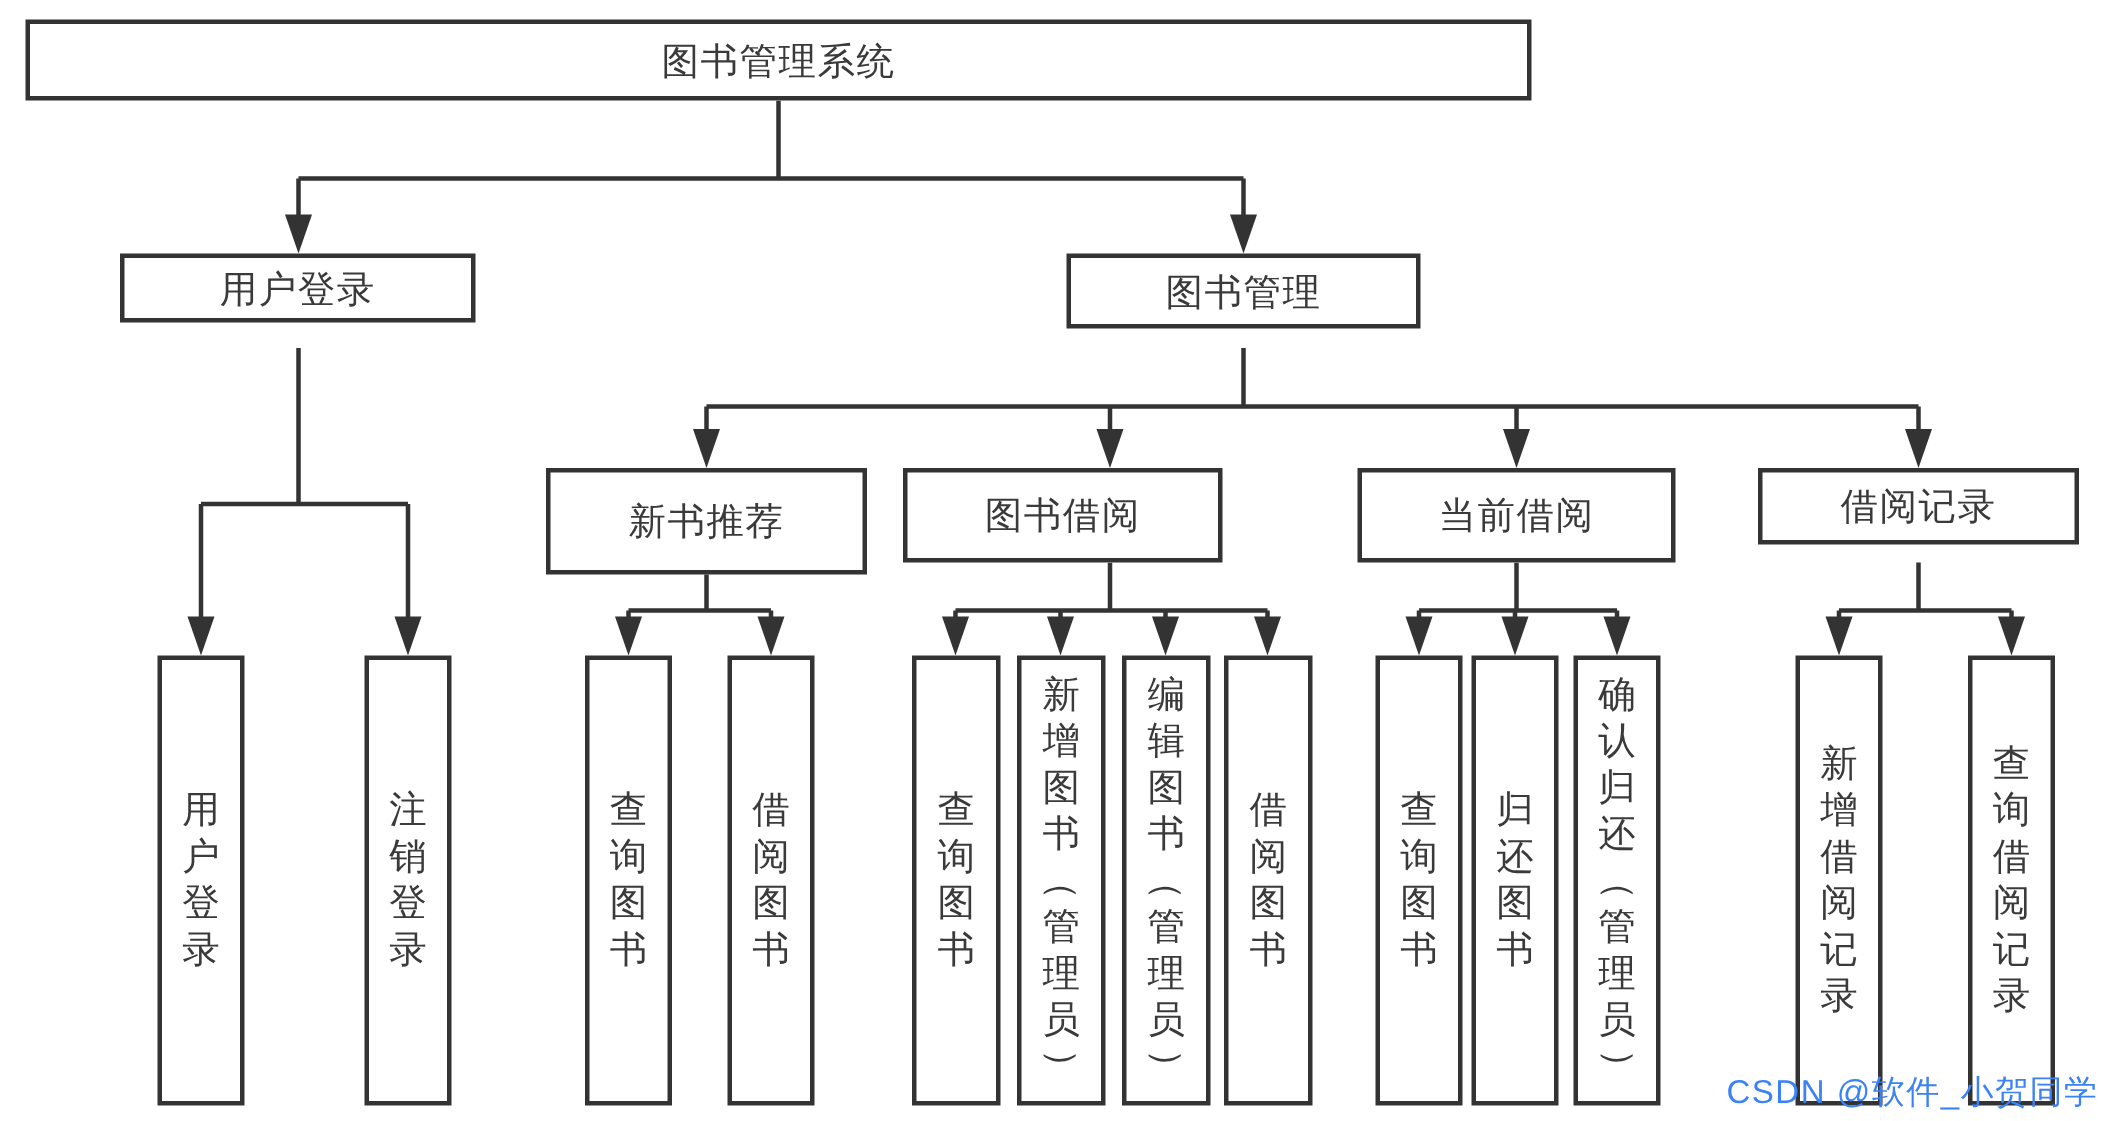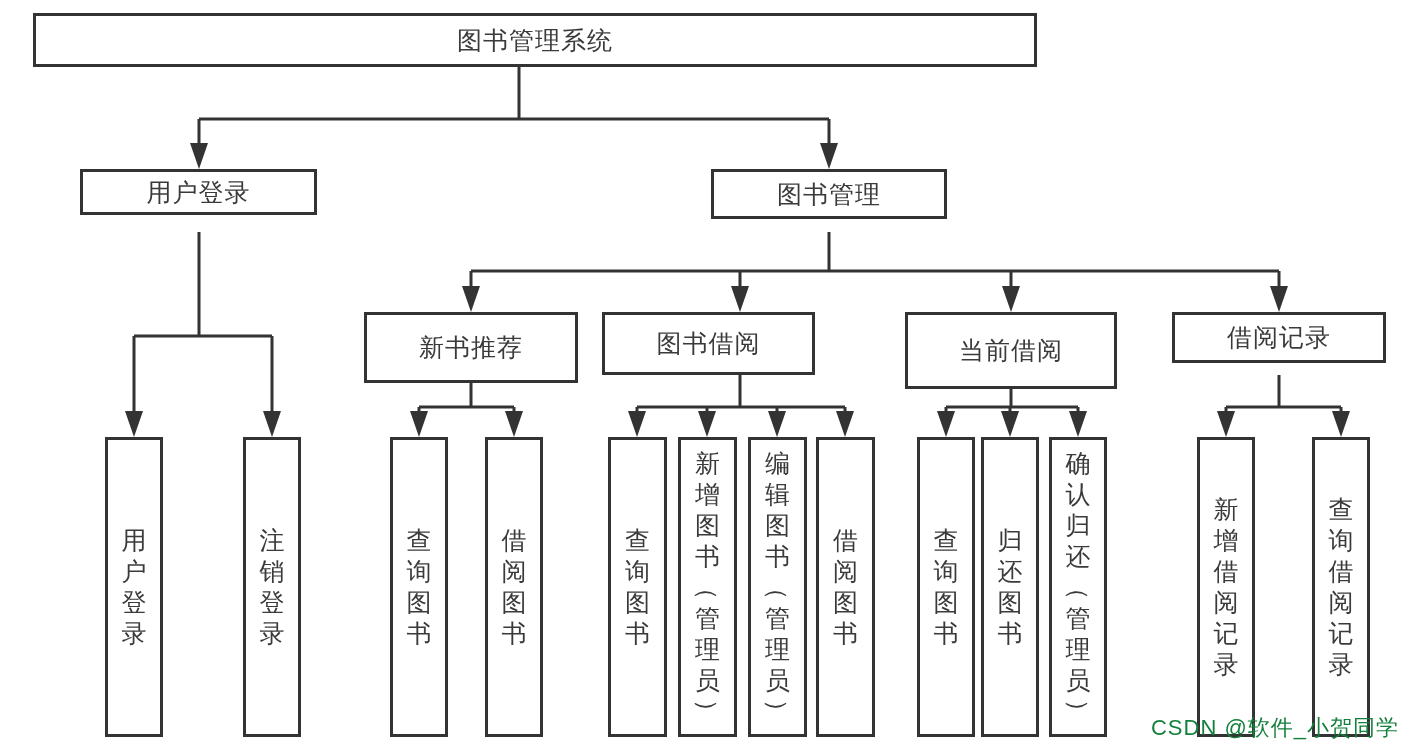--- a/index.html
+++ b/index.html
@@ -17,21 +17,21 @@
   .leaf{
     position:absolute;box-sizing:border-box;border:3px solid #333333;background:#ffffff;
     display:flex;flex-direction:column;align-items:center;justify-content:center;
     color:#3a3a3a;font-size:25px;line-height:1;row-gap:6px;
     top:437px;height:300px;width:58px;
   }
   .leaf span{display:block;height:25px;}
   .leaf span.rot{transform:rotate(90deg);}
   .watermark{
     position:absolute;right:6px;bottom:4px;z-index:10;
-    color:#15803d;font-size:22px;letter-spacing:1px;margin-top:48px;
+    color:#3b82f6;font-size:22px;letter-spacing:1px;margin-top:48px;
   }
 </style>
 </head>
 <body>
 
 <div id="stage">
 
   <svg class="connectors" viewBox="0 0 1405 747" xmlns="http://www.w3.org/2000/svg">
     <g stroke="#333333" stroke-width="3" fill="none">
 
@@ -65,28 +65,28 @@
       <polygon points="777,437 768,411 786,411"></polygon>
       <polygon points="845,437 836,411 854,411"></polygon>
       <polygon points="946,437 937,411 955,411"></polygon>
       <polygon points="1010,437 1001,411 1019,411"></polygon>
       <polygon points="1078,437 1069,411 1087,411"></polygon>
       <polygon points="1226,437 1217,411 1235,411"></polygon>
       <polygon points="1341,437 1332,411 1350,411"></polygon>
     </g>
   </svg>
 
-  <div class="node" style="left:17px;top:13px;width:1004px;height:54px;margin-left:16px;">图书管理系统</div>
+  <div class="node" style="left:17px;top:13px;width:1004px;height:54px;">图书管理系统</div>
 
   <div class="node" style="left:80px;top:169px;width:237px;height:46px;">用户登录</div>
   <div class="node" style="left:711px;top:169px;width:236px;height:50px;">图书管理</div>
 
   <div class="node" style="left:364px;top:312px;width:214px;height:71px;">新书推荐</div>
   <div class="node" style="left:602px;top:312px;width:213px;height:63px;">图书借阅</div>
-  <div class="node" style="left:905px;top:312px;width:212px;height:77px;">当前借阅</div>
+  <div class="node" style="left:905px;top:312px;width:212px;height:63px;">当前借阅</div>
   <div class="node" style="left:1172px;top:312px;width:214px;height:51px;">借阅记录</div>
 
   <div class="leaf" style="left:105px;">
       <span>用</span>
       <span>户</span>
       <span>登</span>
       <span>录</span>
     </div>
   <div class="leaf" style="left:243px;">
       <span>注</span>

